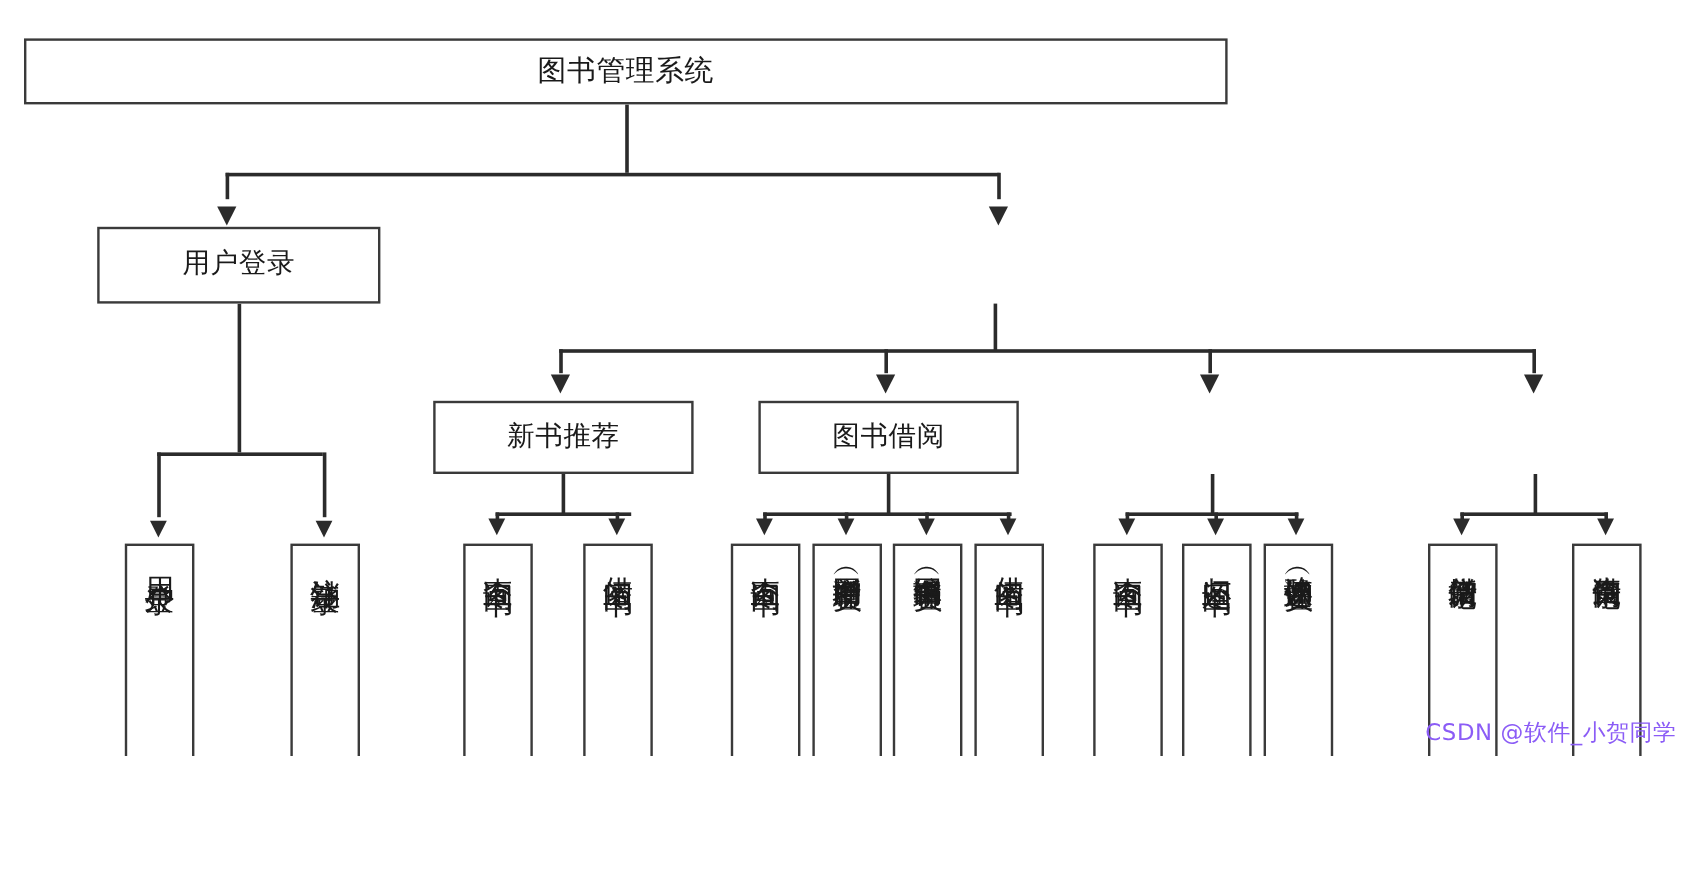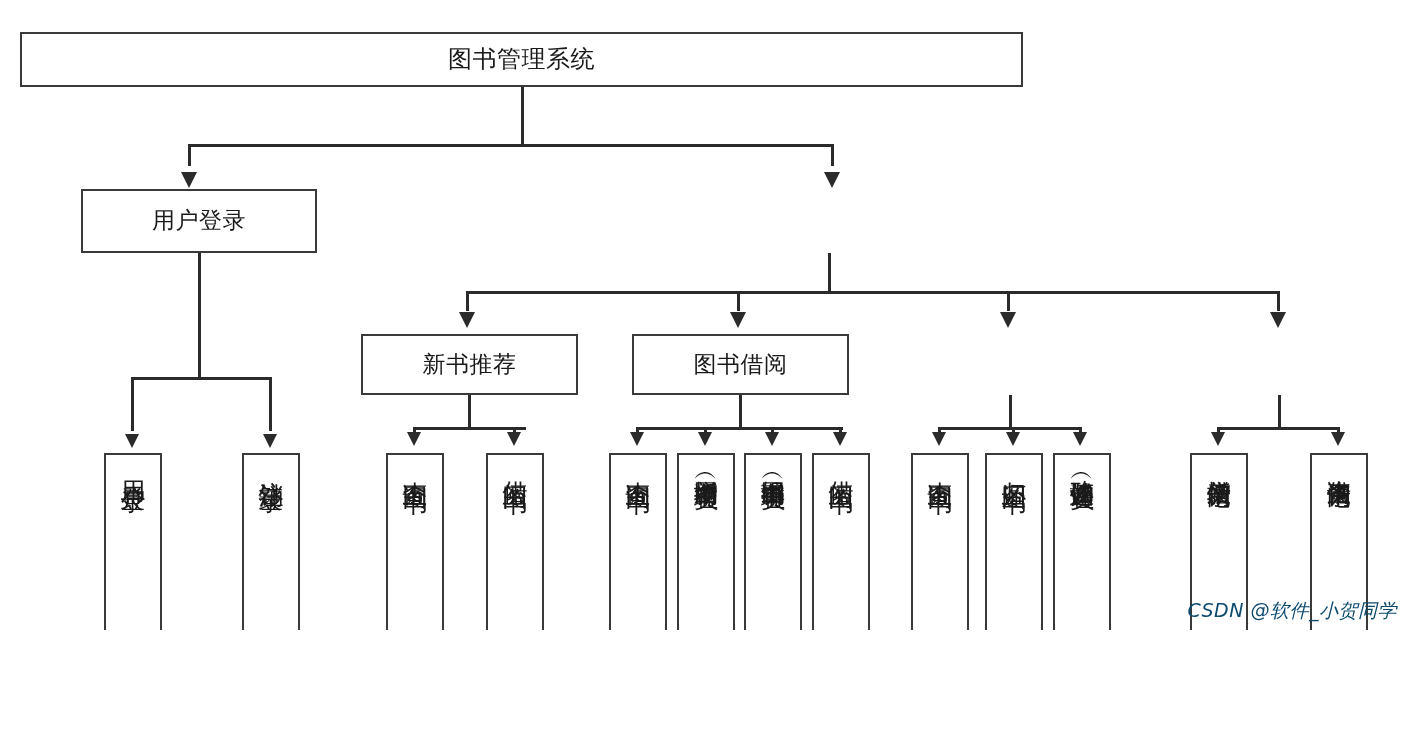--- a/index.html
+++ b/index.html
@@ -80,25 +80,24 @@
     border-left-width: 7px;
     border-right-width: 7px;
     border-top-width: 14px;
   }
   
   #watermark {
     position: absolute;
     right: 8px;
     bottom: 6px;
     font-size: 19px;
-    color: #0c4a6e;
+    color: #8b5cf6;
     letter-spacing: 0.5px;
     white-space: nowrap;
     user-select: none;
-    font-style: italic;
   }
 </style>
 </head>
 <body>
 
 <div id="canvas">
 
   <div>
 
     <div class="edge v" style="left:521px; top:67px; height:57px;"></div>

